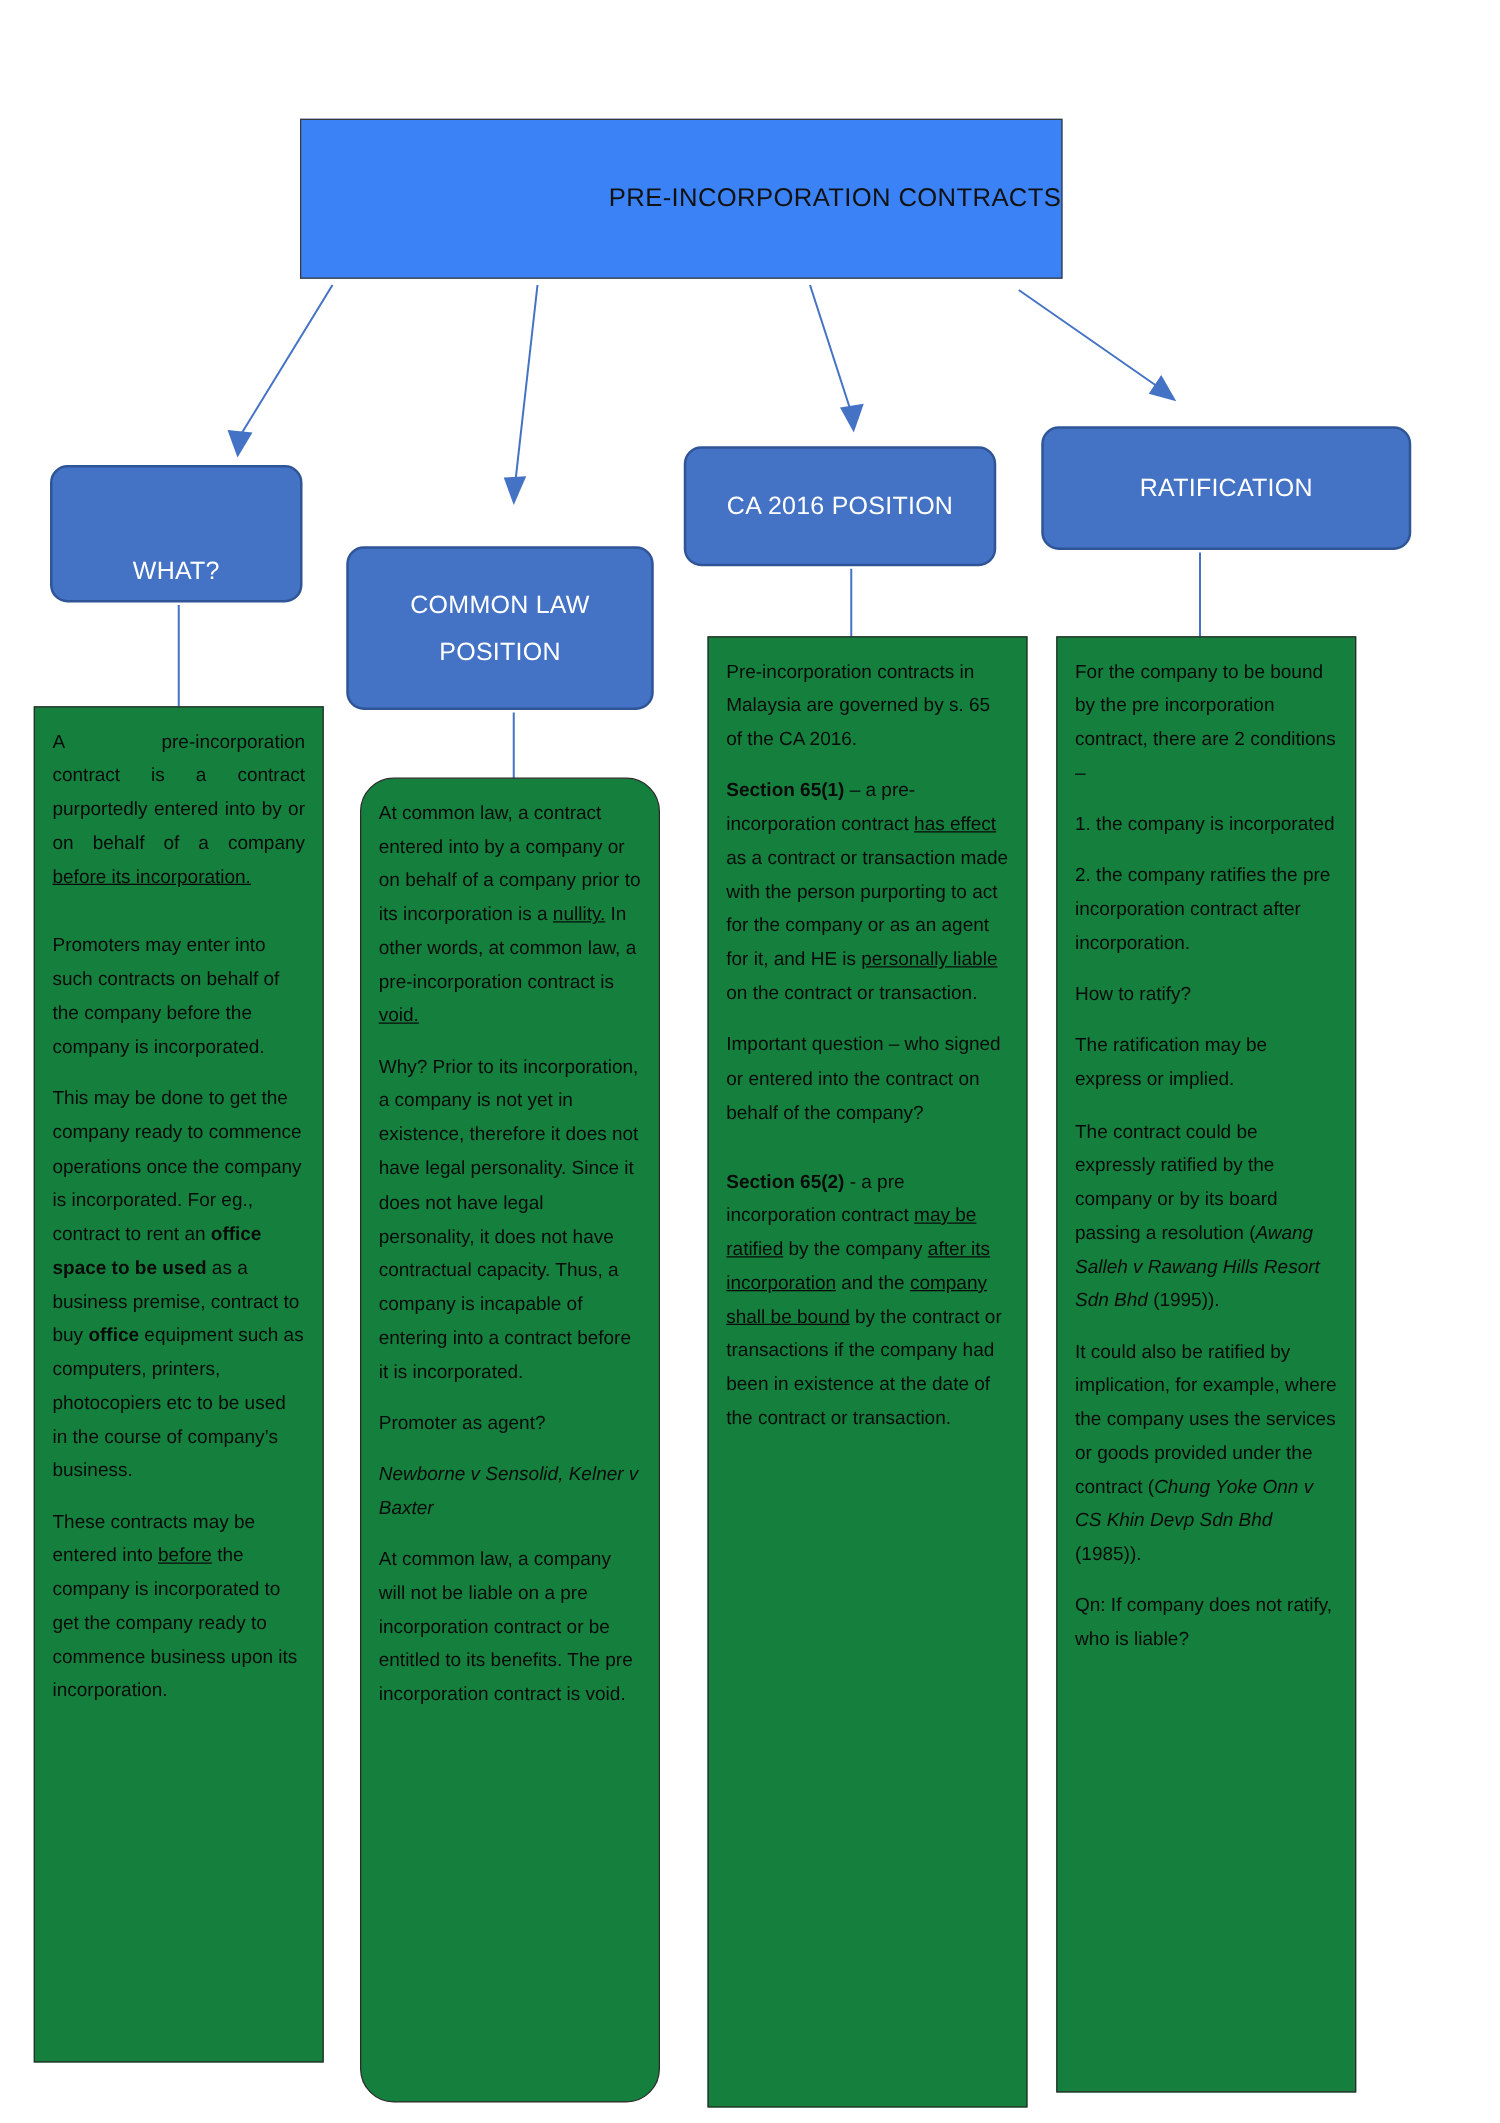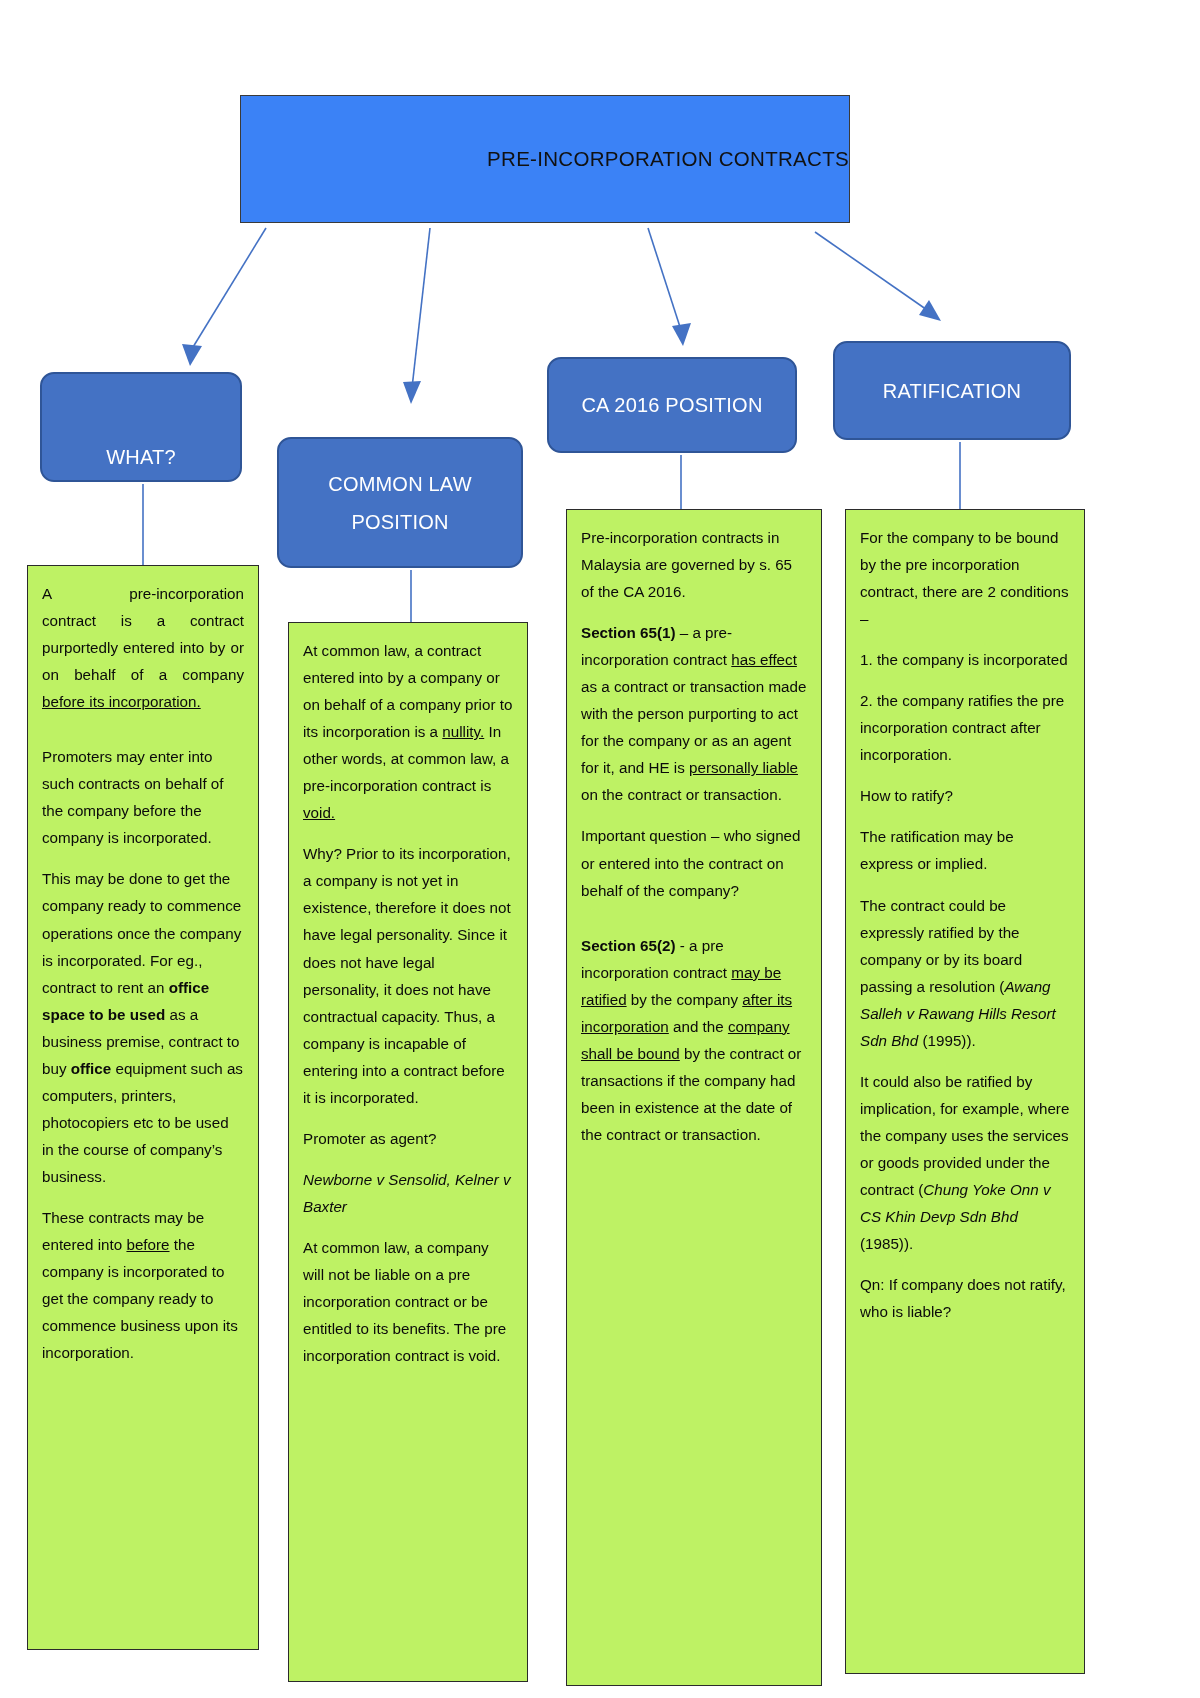--- a/index.html
+++ b/index.html
@@ -40,43 +40,43 @@
     display:flex;align-items:center;justify-content:center;
     text-align:center;
     font-size:20px;
     letter-spacing:.2px;
     line-height:1.9;
     padding:4px 10px;
   }
   #node-what{left:40px;top:372px;width:202px;height:110px;align-items:flex-end;}
   #node-common{left:277px;top:437px;width:246px;height:131px;}
   #node-ca{left:547px;top:357px;width:250px;height:96px;}
-  #node-ratification{left:833px;top:341px;width:238px;height:99px;}
+  #node-ratification{left:833px;top:341px;width:296px;height:99px;}
 
   
   .tbox{
     position:absolute;
     border:1px solid #2b2b2b;
     box-sizing:border-box;
-    background:#bef264;
+    background:#15803d;
     padding:14px 14px 10px 14px;
     font-size:15.2px;
     line-height:1.78;
     color:#0a0a0a;
   }
   .tbox p{margin:0 0 14px 0;}
   .tbox p:last-child{margin-bottom:0;}
   .tbox .justify{text-align:justify;text-align-last:left;}
   .tbox u{text-decoration:underline;}
   .tbox b{font-weight:bold;}
   .tbox i{font-style:italic;}
   .spacer{height:14px;}
 
   #box-what{left:27px;top:565px;width:232px;height:1085px;}
-  #box-common{left:288px;top:622px;width:240px;height:1060px;}
+  #box-common{left:288px;top:622px;width:240px;height:1060px;border-radius:27px;}
   #box-ca{left:566px;top:509px;width:256px;height:1177px;}
   #box-ratification{left:845px;top:509px;width:240px;height:1165px;}
 
   
   .connector{position:absolute;overflow:visible;pointer-events:none;}
   .ln{stroke:#4472c4;stroke-width:1.6;fill:none;}
   .ah{fill:#4472c4;}
 </style>
 </head>
 <body>

